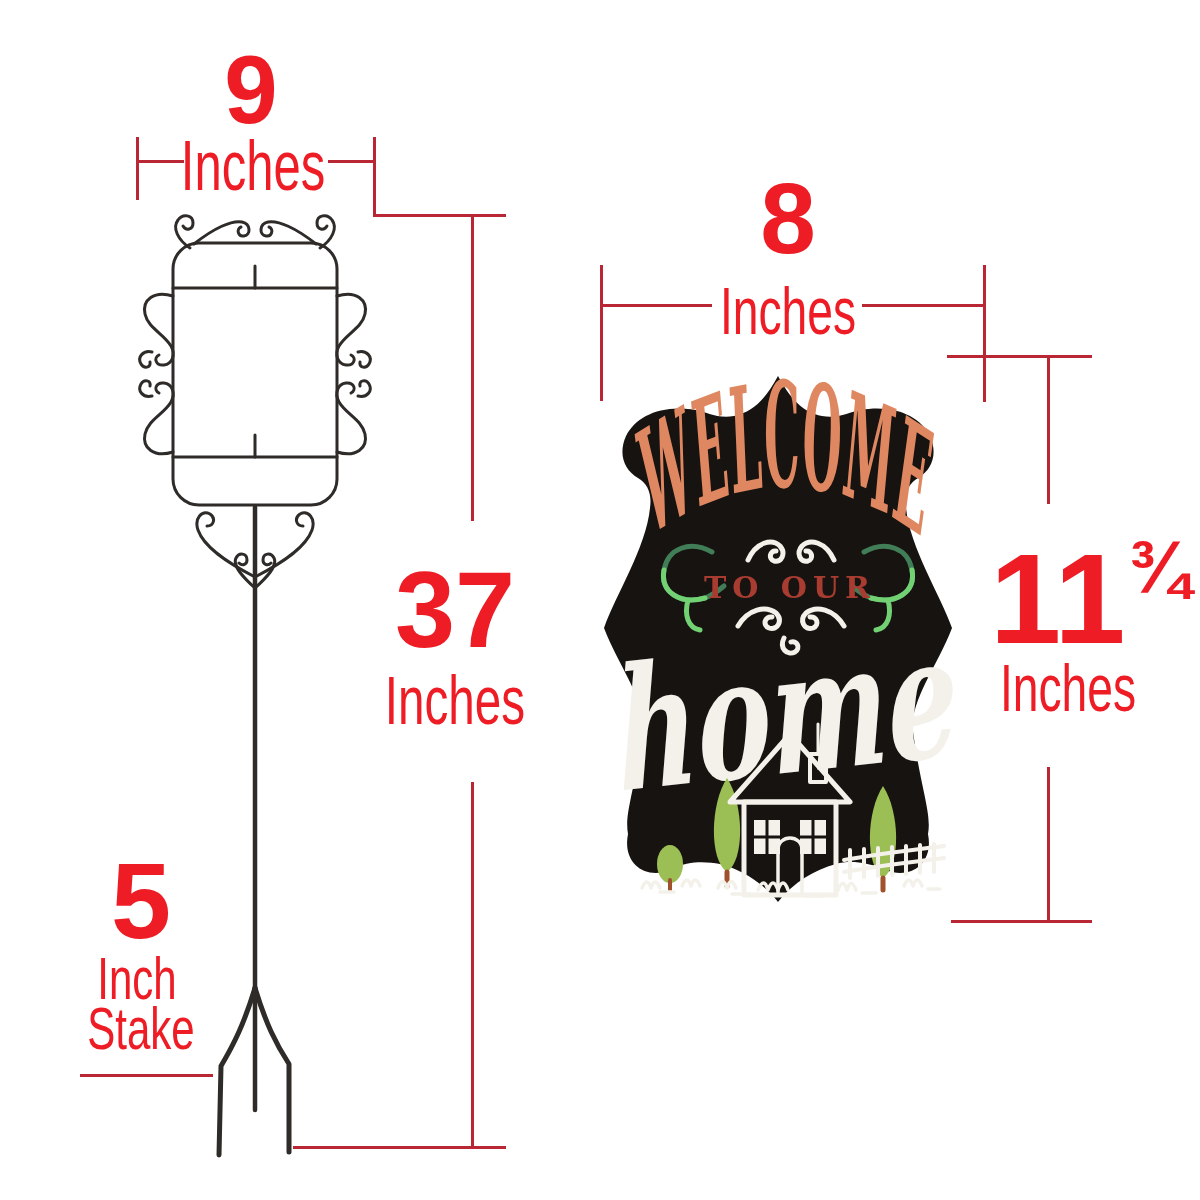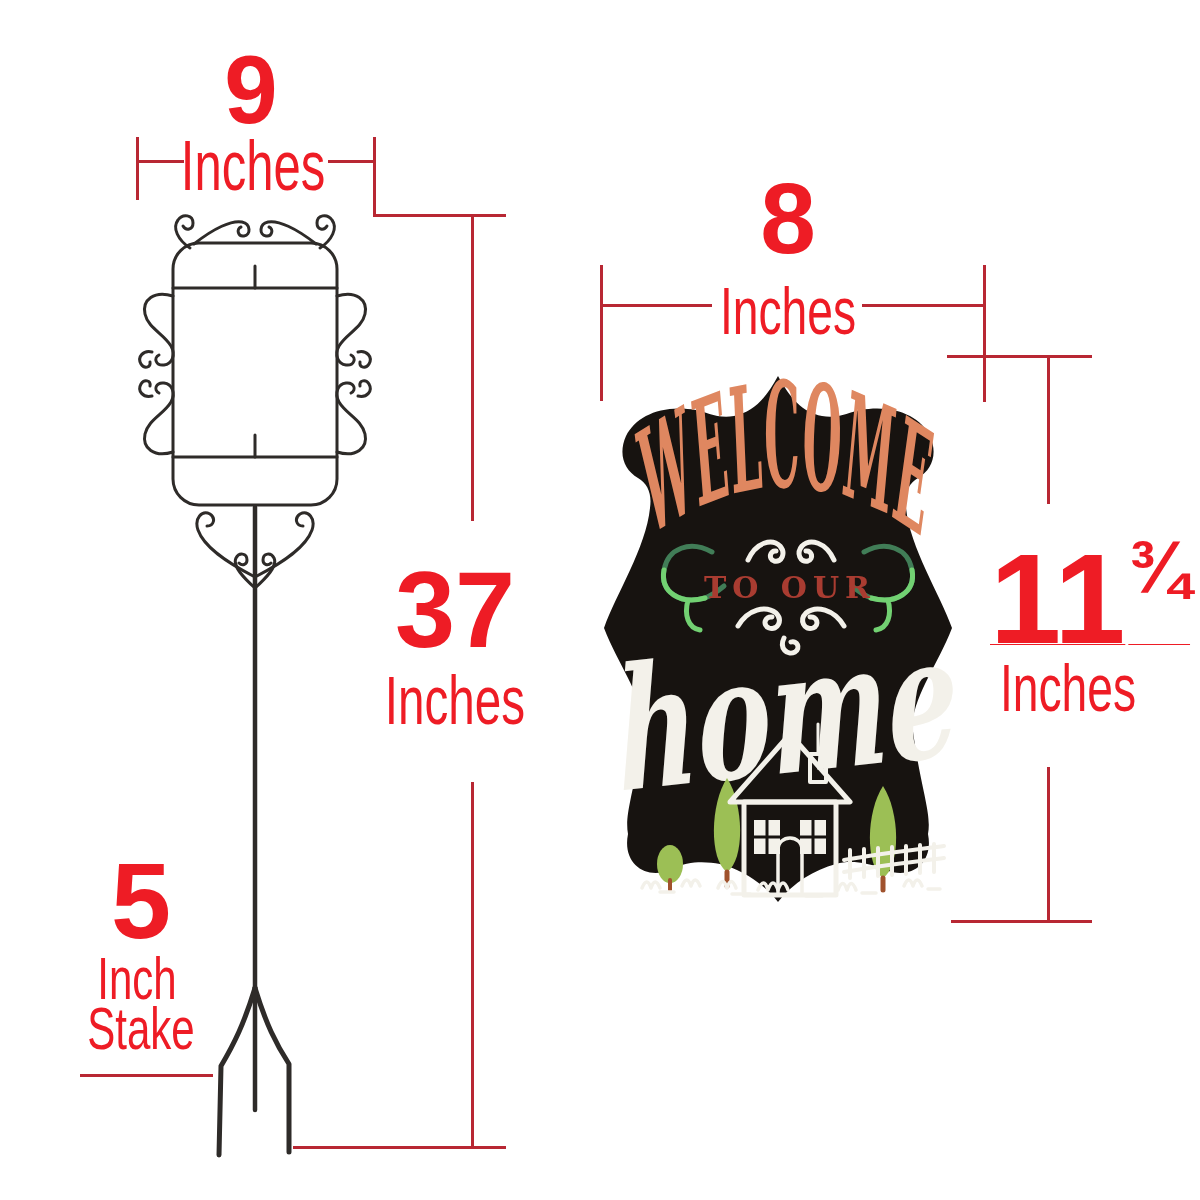--- a/index.html
+++ b/index.html
@@ -92,21 +92,21 @@
   <div class="hl" style="left:602px;top:304px;width:110px;"></div>
   <div class="hl" style="left:862px;top:304px;width:122px;"></div>
   <div class="vl" style="left:983px;top:265px;height:137px;"></div>
   <div class="hl" style="left:947px;top:355px;width:145px;"></div>
   <div class="vl" style="left:1047px;top:357px;height:147px;"></div>
   <div class="vl" style="left:1047px;top:767px;height:155px;"></div>
   <div class="hl" style="left:951px;top:920px;width:141px;"></div>
 
   <div class="num" style="left:788px;top:168px;font-size:100px;">8</div>
   <div class="unit" style="left:788px;top:278px;font-size:66px;">Inches</div>
-  <div class="num-group" style="left:990px;top:535px;text-decoration:underline;">
+  <div class="num-group" style="left:990px;top:535px;">
     <span class="big">11</span><span class="frac">¾</span>
   </div>
   <div class="unit" style="left:1068px;top:655px;font-size:66px;">Inches</div>
 
   <svg class="sign" viewBox="0 0 360 534">
     <path class="plaque" d="
       M 180 4
       C 192 26 204 40 224 44 C 240 47 252 40 262 38
       C 296 32 322 44 332 64 C 340 82 334 98 320 106
       C 310 112 306 122 308 136 C 312 176 342 222 354 256

